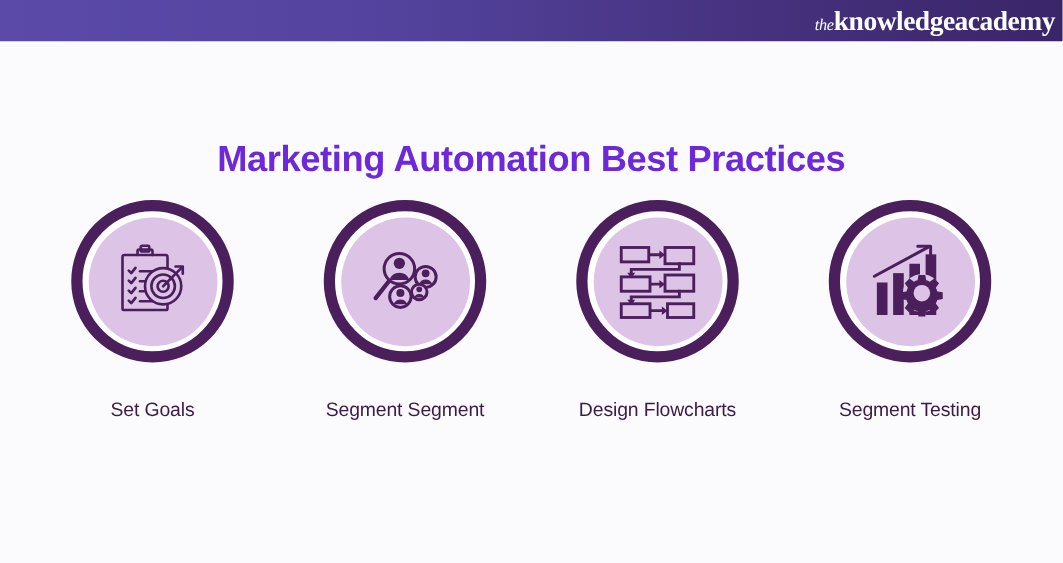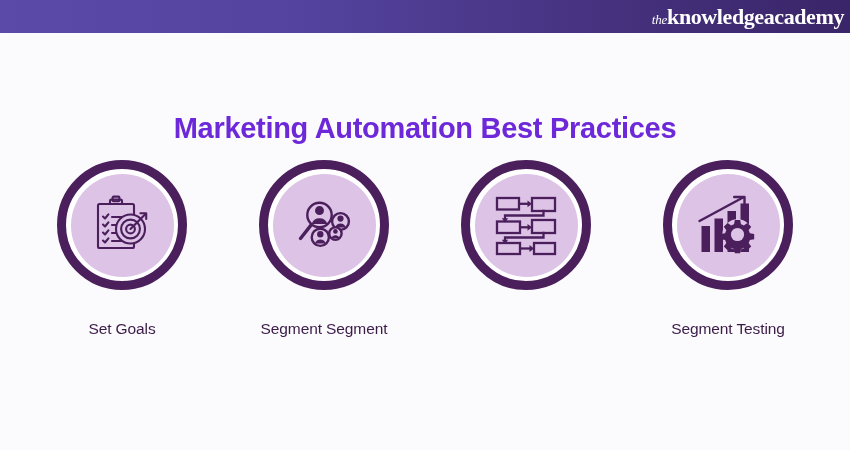--- a/index.html
+++ b/index.html
@@ -207,20 +207,21 @@
           <path d="M49.5 39 V43.5 H11 V46.5"></path>
           <path d="M7.8 45.7 L11 50.1 L14.2 45.7 Z" fill="#4a1f5c" stroke="none"></path>
 
           <rect x="3" y="49" width="23" height="11"></rect>
           <rect x="40" y="49" width="21" height="11"></rect>
           <path d="M27.5 54.5 H35.5"></path>
           <path d="M35.5 51.1 L40 54.5 L35.5 57.9 Z" fill="#4a1f5c" stroke="none"></path>
         </svg>
       </div>
     </div>
+    <div class="step-label">Design Flowcharts</div>
   </div>
 
   <div class="step">
     <div class="circle-outer">
       <div class="circle-inner">
         <svg class="icon-svg" width="64" height="62" viewBox="0 0 64 62" fill="none" stroke="#4a1f5c" stroke-width="2.2" stroke-linecap="round" stroke-linejoin="round">
 
           <rect x="5.5" y="32" width="8.5" height="26" fill="#4a1f5c" stroke="none"></rect>
           <rect x="18.5" y="24.5" width="8.5" height="33.5" fill="#4a1f5c" stroke="none"></rect>
           <rect x="31.5" y="17" width="8.5" height="41" fill="#4a1f5c" stroke="none"></rect>

